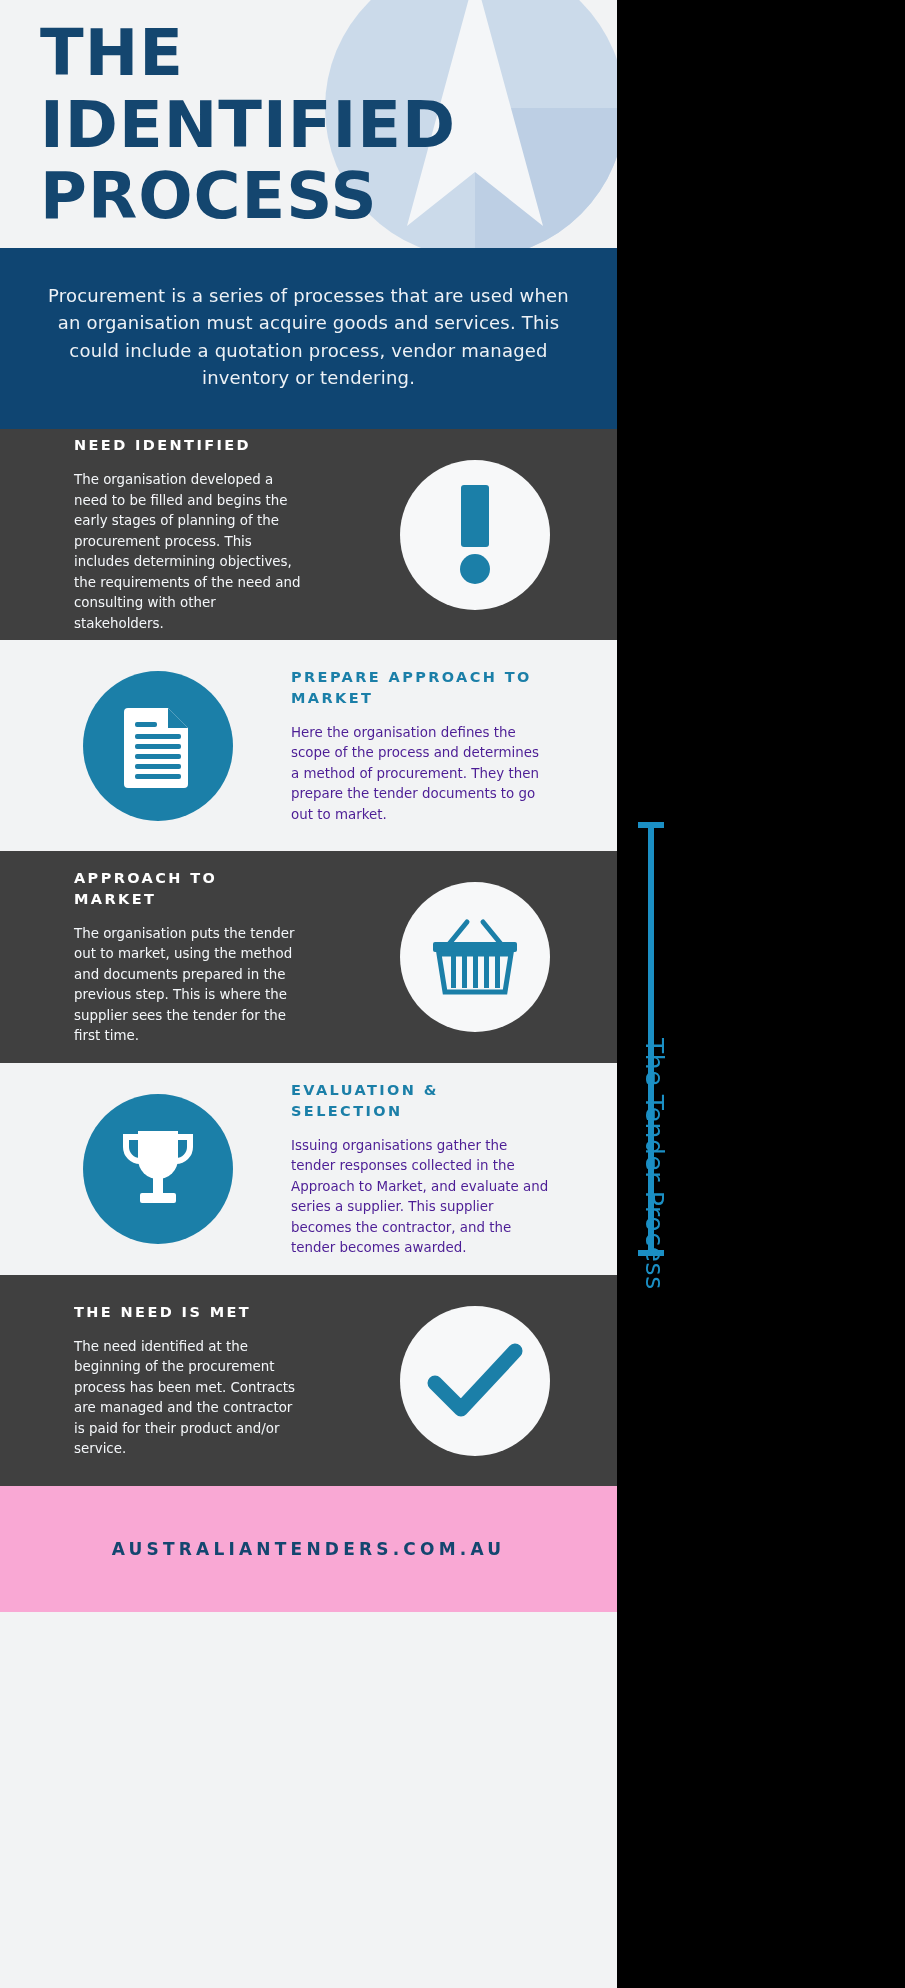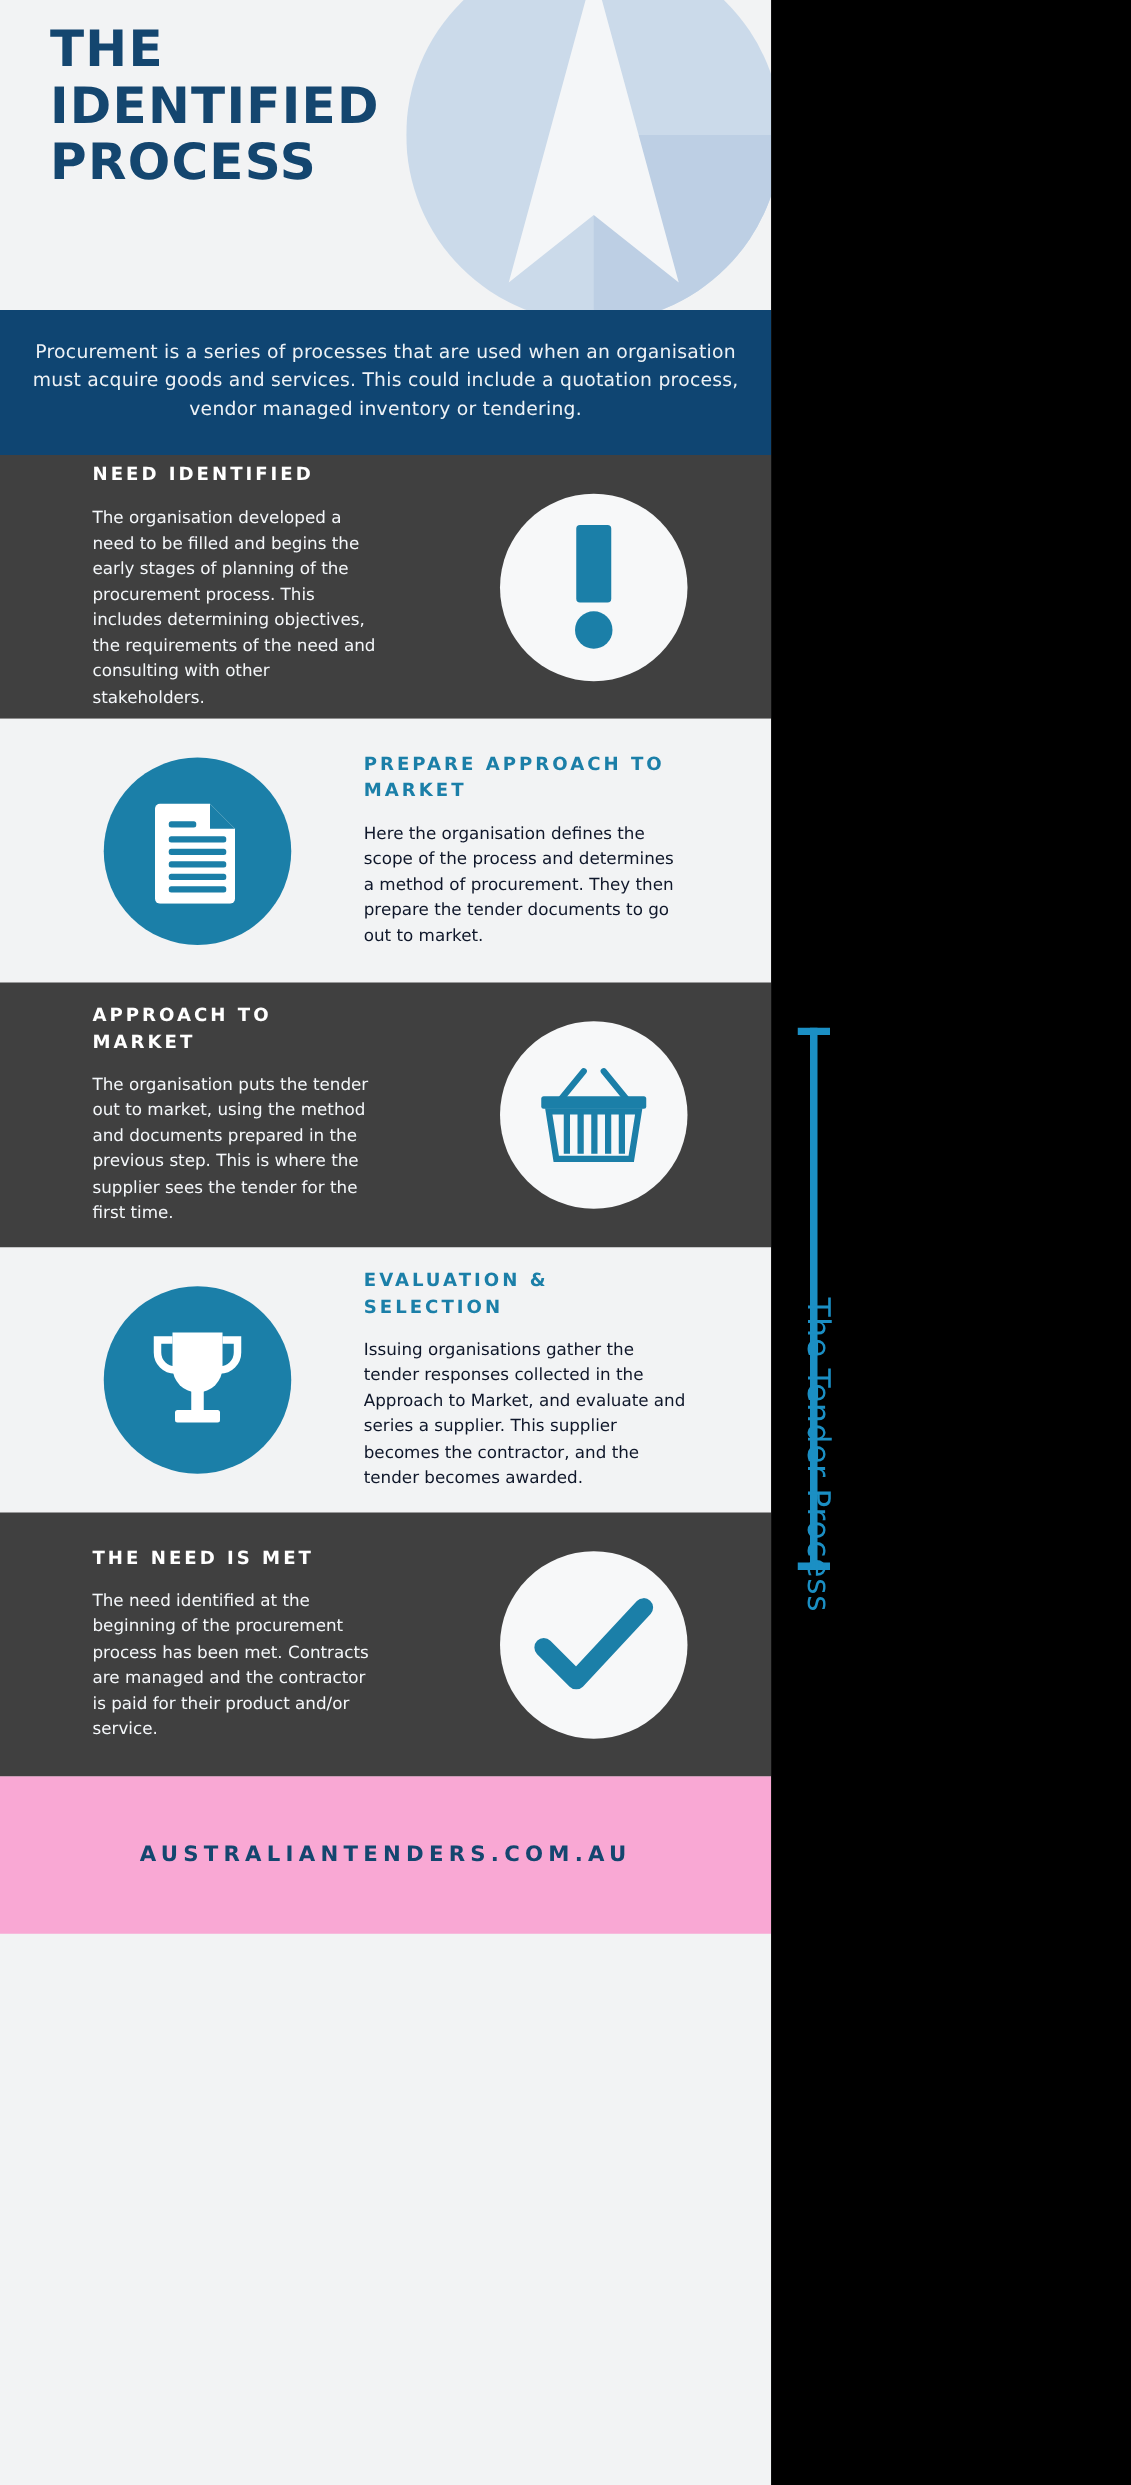--- a/index.html
+++ b/index.html
@@ -6,41 +6,41 @@
   body{width:905px;height:1988px;overflow:hidden;font-family:"DejaVu Sans",sans-serif;}
   .page{position:relative;width:905px;height:1988px;background:#000;}
 
   .col{position:absolute;left:0;top:0;width:617px;height:1988px;background:#f2f3f4;overflow:hidden;}
 
   
   .header{position:relative;height:248px;background:#f2f3f4;overflow:hidden;}
   .logo-wrap{position:absolute;right:-8px;top:-42px;width:300px;height:300px;}
   .logo-arrow{position:absolute;left:0;top:0;width:300px;height:300px;}
   .title{position:absolute;left:40px;top:18px;width:560px;
-    font-family:"DejaVu Sans",sans-serif;font-weight:bold;font-size:40px;line-height:1.12;
+    font-family:"DejaVu Sans",sans-serif;font-weight:bold;font-size:64px;line-height:1.12;
     letter-spacing:1px;color:#14466f;}
 
   
   .intro{background:#0f4572;padding:22px 26px 26px 26px;}
-  .intro p{margin:0;color:#eef2f6;font-family:"DejaVu Sans",sans-serif;
-    font-size:15px;line-height:1.52;text-align:center;letter-spacing:.2px;font-weight:400;}
+  .intro p{margin:12px;color:#eef2f6;font-family:"DejaVu Sans",sans-serif;
+    font-size:18px;line-height:1.52;text-align:center;letter-spacing:.2px;font-weight:400;}
 
   
   .section{position:relative;display:flex;align-items:center;box-sizing:border-box;}
   .sec-blue{background:#404040;}
   .sec-grey{background:#f2f3f4;}
   .txt{box-sizing:border-box;}
   .txt.left{width:330px;padding:0 24px 0 74px;text-align:left;}
   .txt.right{width:340px;padding:0 66px 0 14px;text-align:left;margin-left:auto;}
   .sec-head{font-weight:bold;font-size:14.5px;letter-spacing:2.4px;margin:0 0 14px 0;line-height:1.45;}
   .sec-body{font-size:13.4px;line-height:1.53;margin:0;}
   .sec-blue .sec-head{color:#ffffff;}
   .sec-blue .sec-body{color:#f4f7fa;}
   .sec-grey .sec-head{color:#1b7fa8;}
-  .sec-grey .sec-body{color:#0f172a;}
+  .sec-grey .sec-body{color:#4c1d95;}
 
   .icon-slot{width:160px;height:160px;display:flex;align-items:center;justify-content:center;flex:none;}
   .icon-slot.on-right{margin-left:auto;margin-right:62px;}
   .icon-slot.on-left{margin-left:78px;}
   .disc{width:150px;height:150px;border-radius:50%;display:flex;align-items:center;justify-content:center;}
   .disc-white{background:#f7f8f9;}
   .disc-teal{background:#1b7fa8;}
 
   
   .footer{height:126px;background:#f9a8d4;display:flex;align-items:center;justify-content:center;}

